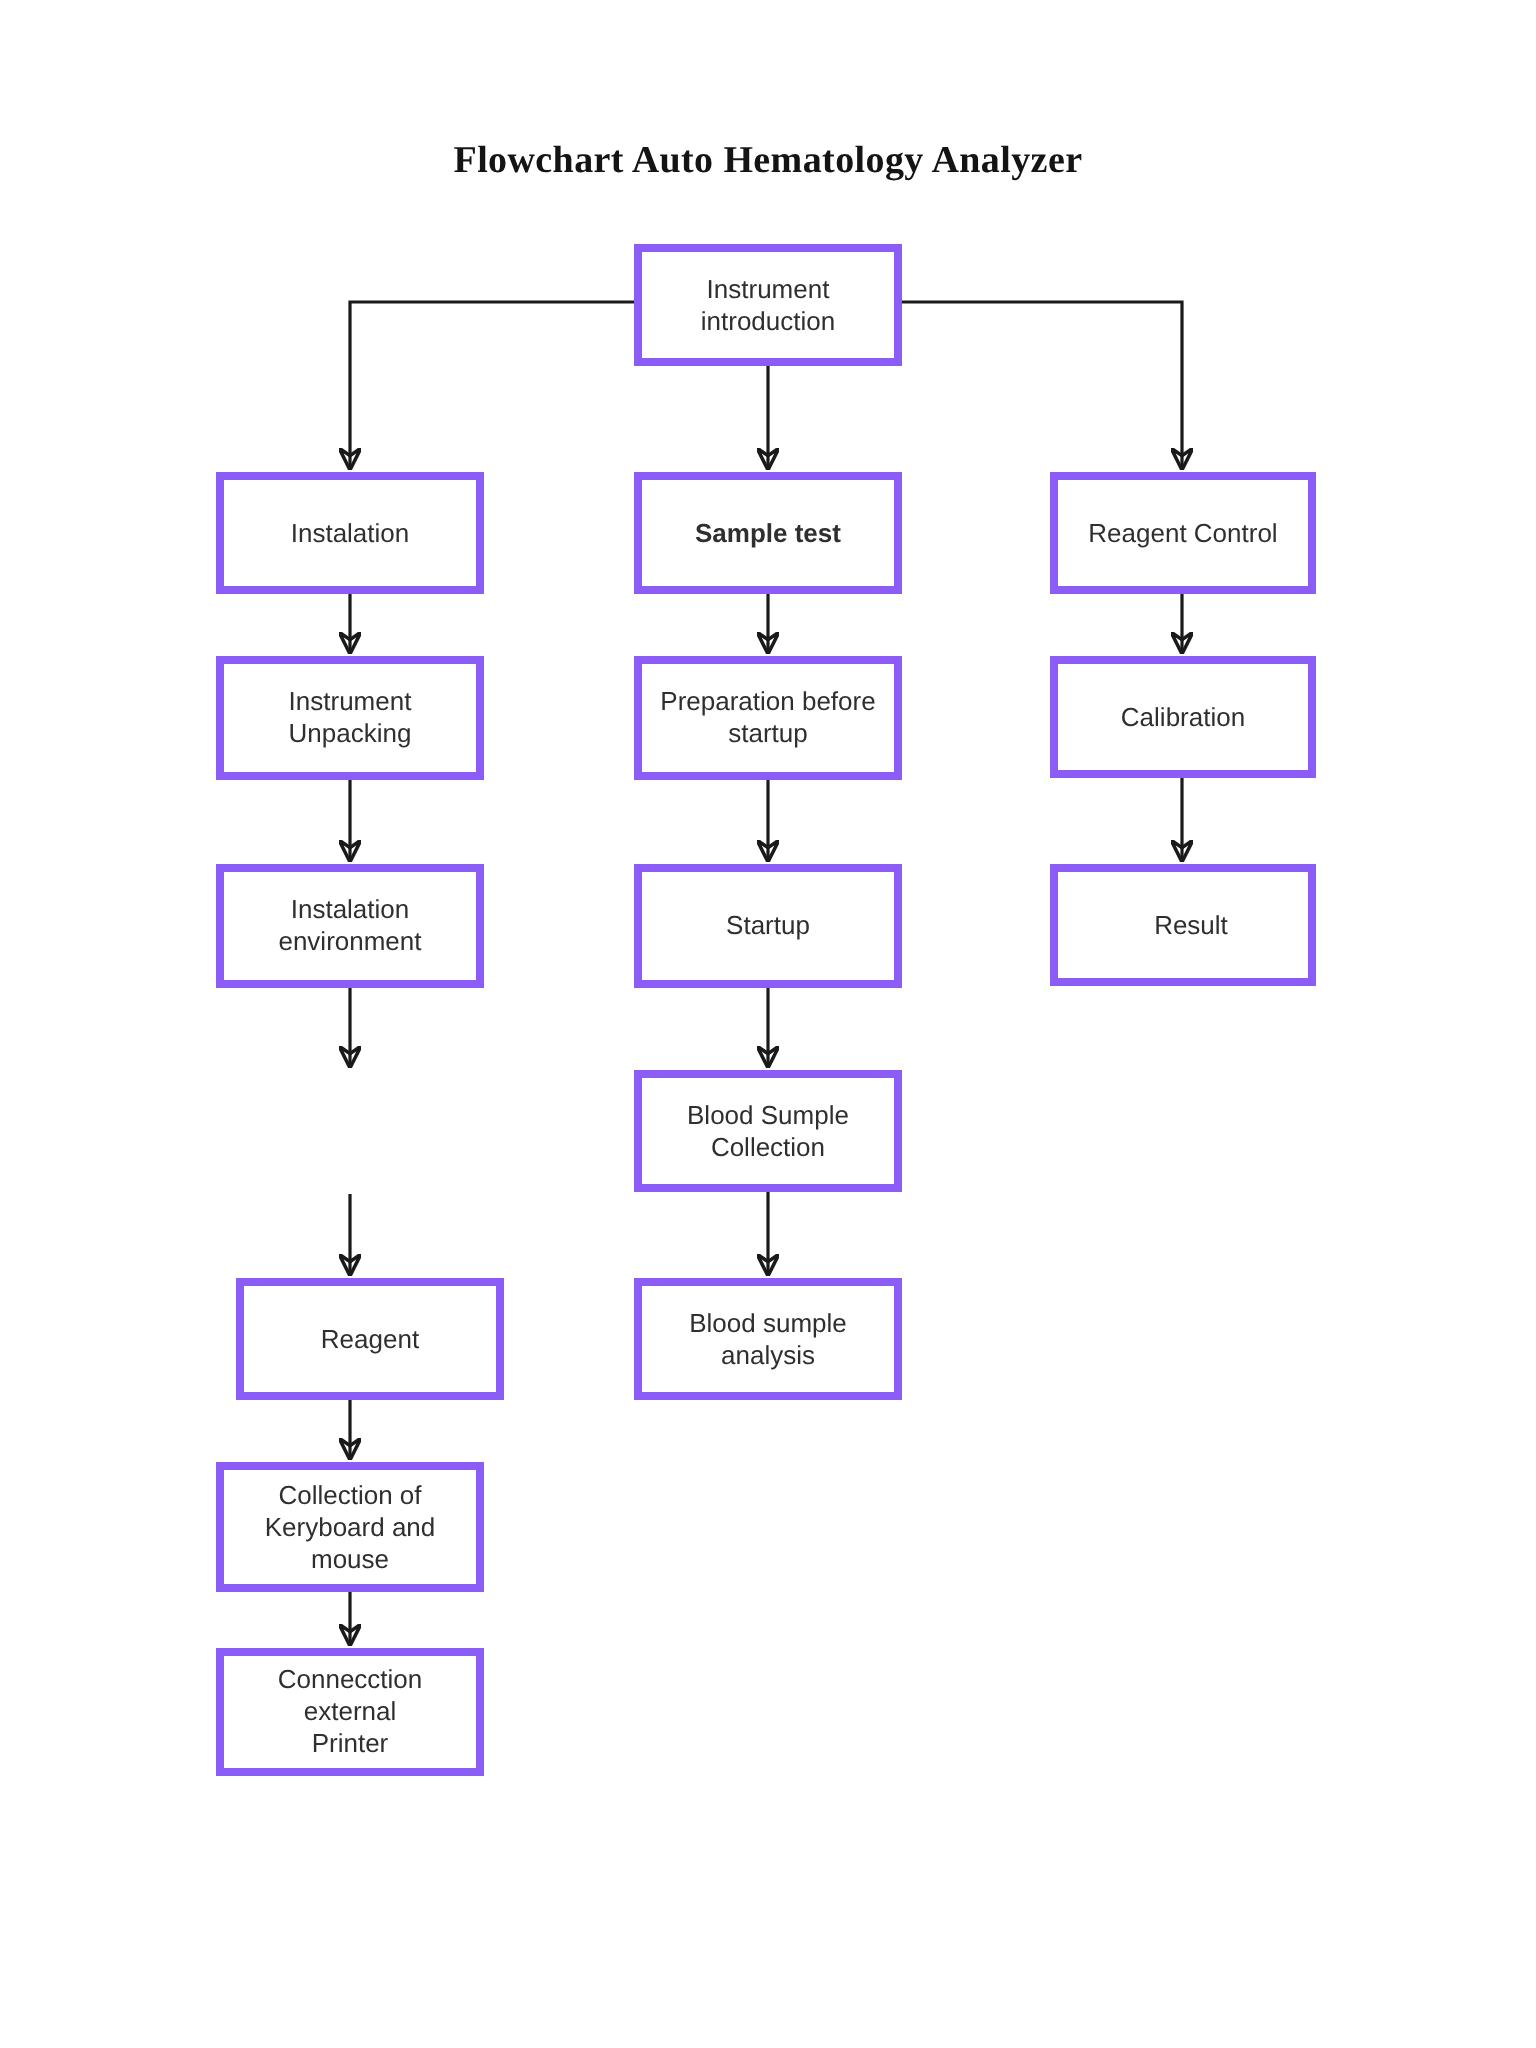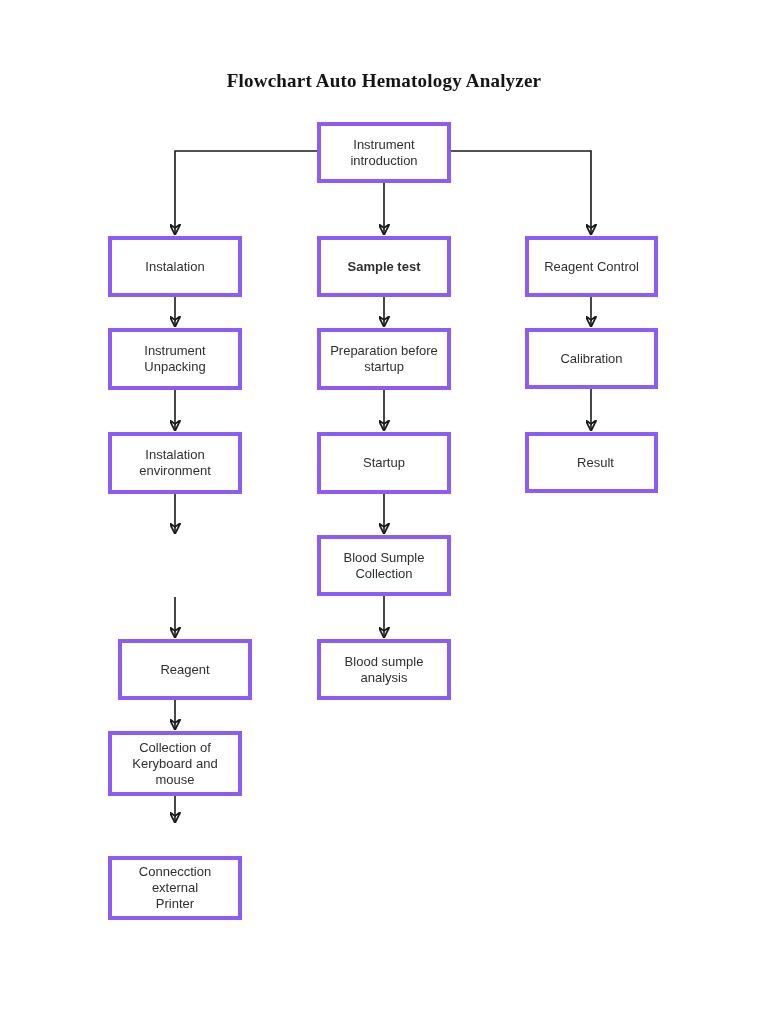--- a/index.html
+++ b/index.html
@@ -89,21 +89,21 @@
 
   <div class="node" style="left:108px; top:236px; width:134px; height:61px;">Instalation</div>
   <div class="node" style="left:108px; top:328px; width:134px; height:62px;">Instrument
 Unpacking</div>
   <div class="node" style="left:108px; top:432px; width:134px; height:62px;">Instalation
 environment</div>
   <div class="node" style="left:108px; top:639px; width:134px; height:61px;margin-left:10px;">Reagent</div>
   <div class="node" style="left:108px; top:731px; width:134px; height:65px;">Collection of
 Keryboard and
 mouse</div>
-  <div class="node" style="left:108px; top:824px; width:134px; height:64px;margin-top:32px;">Connecction external
+  <div class="node" style="left:108px; top:824px; width:134px; height:64px;">Connecction external
 Printer</div>
 
   <div class="node" style="left:317px; top:236px; width:134px; height:61px;font-weight:bold;">Sample test</div>
   <div class="node" style="left:317px; top:328px; width:134px; height:62px;">Preparation before
 startup</div>
   <div class="node" style="left:317px; top:432px; width:134px; height:62px;">Startup</div>
   <div class="node" style="left:317px; top:535px; width:134px; height:61px;">Blood Sumple
 Collection</div>
   <div class="node" style="left:317px; top:639px; width:134px; height:61px;">Blood sumple
 analysis</div>

